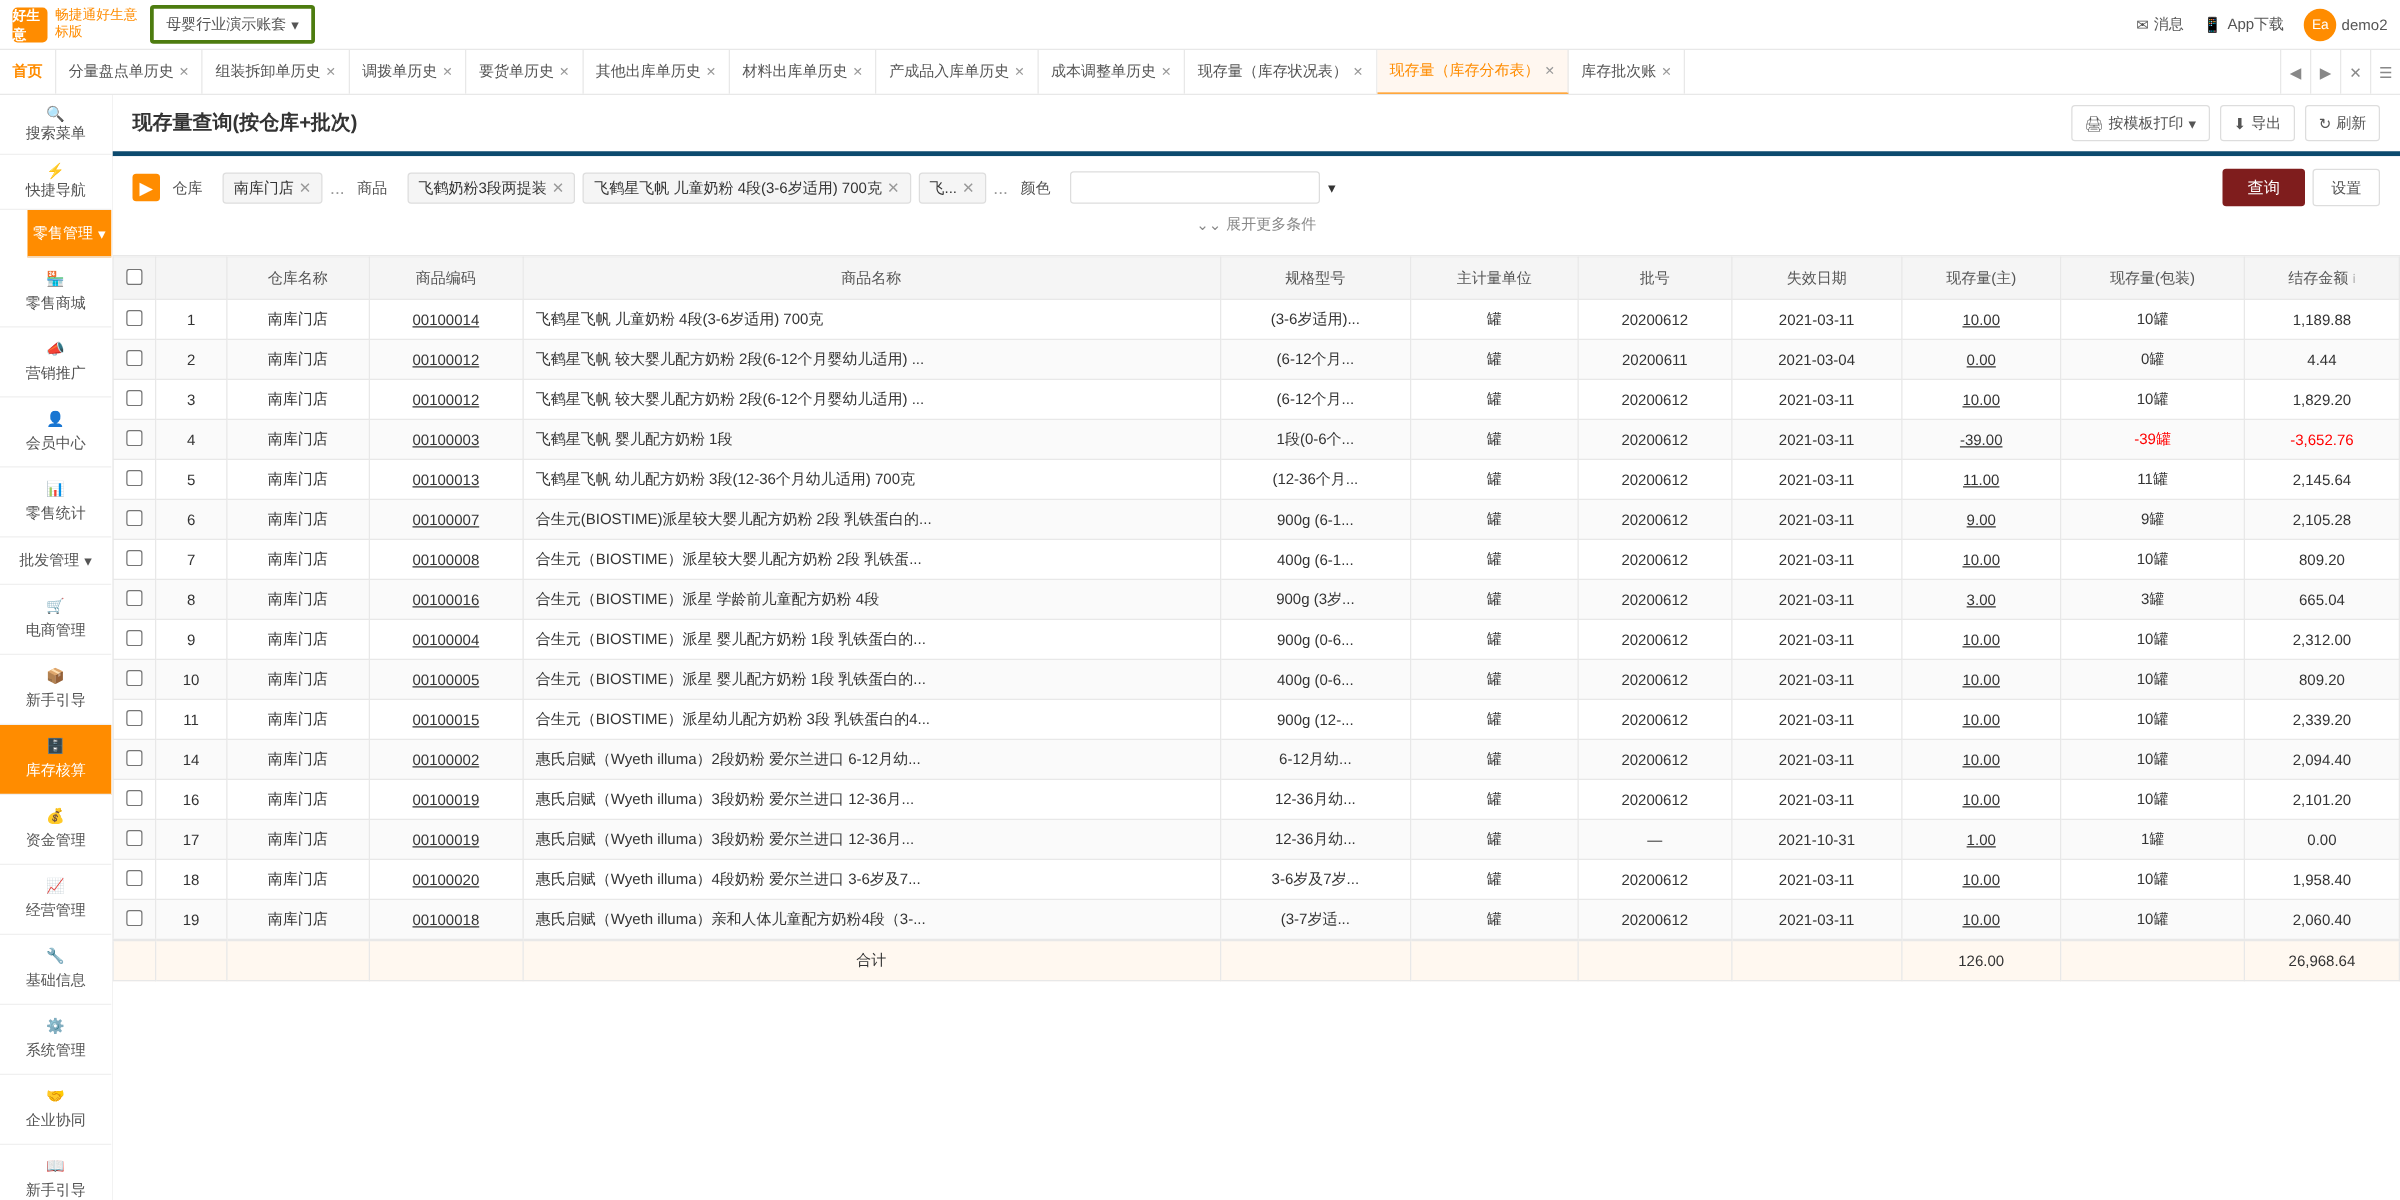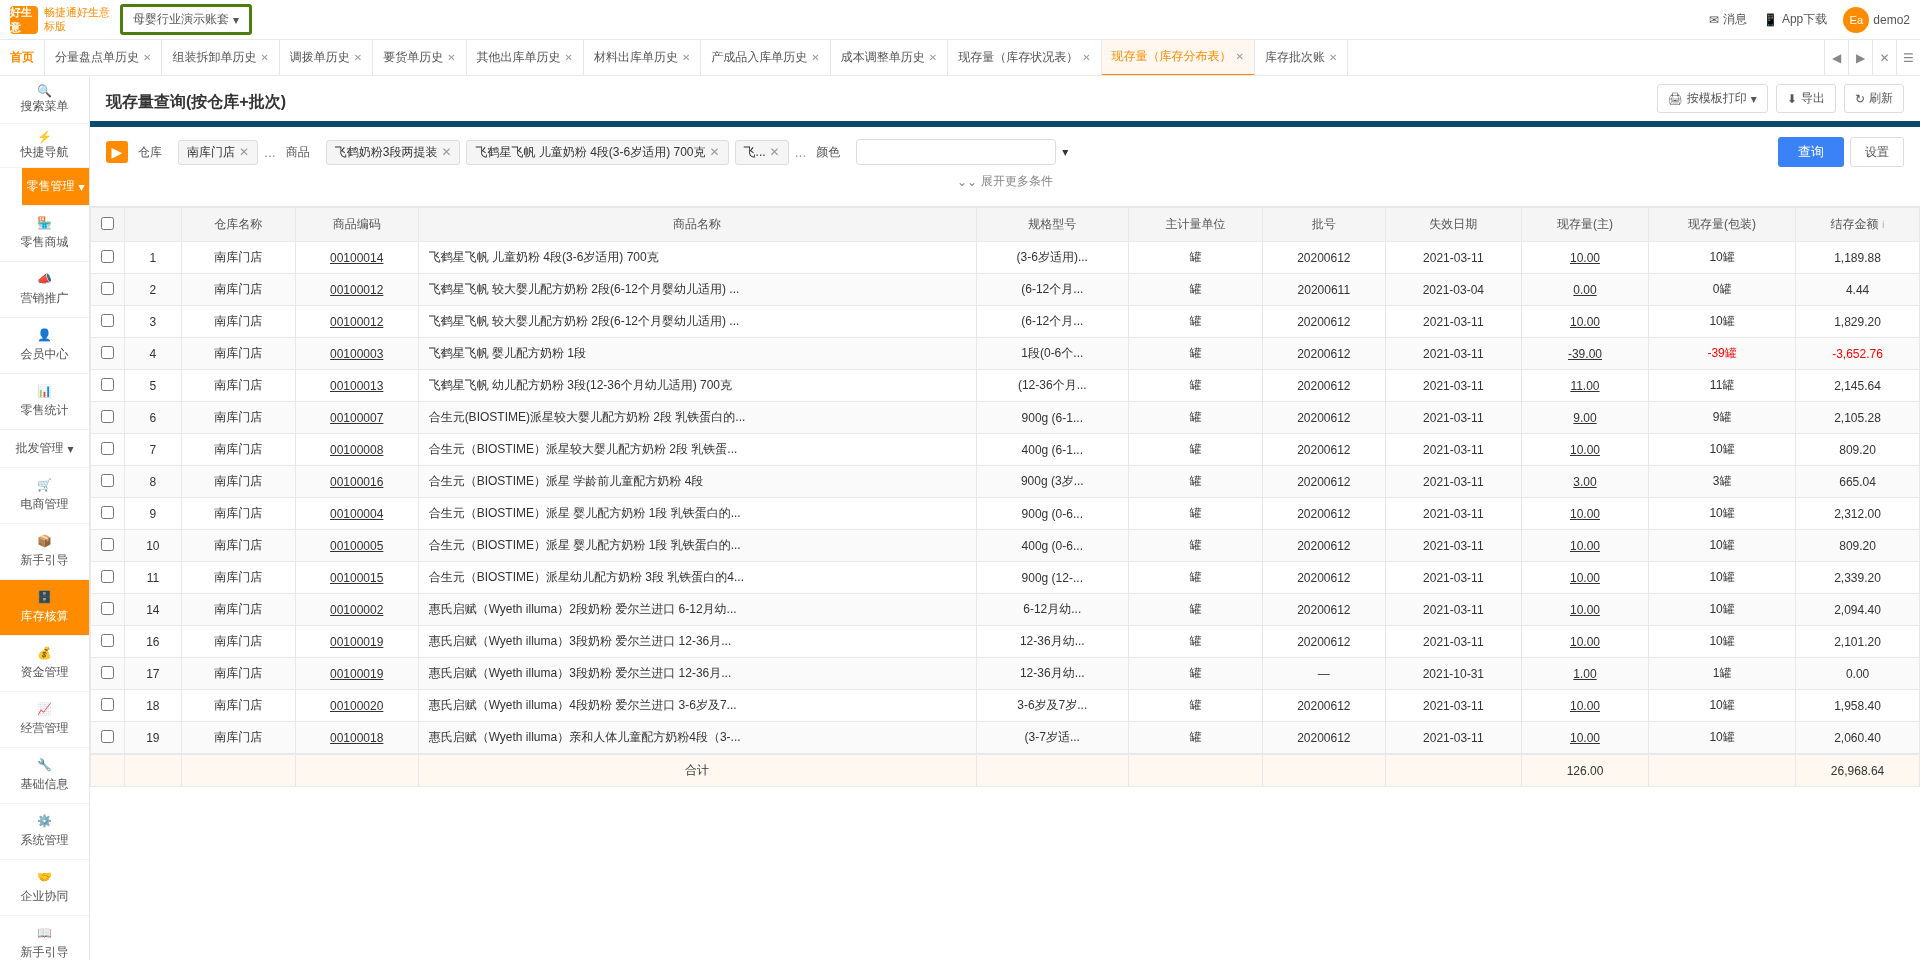--- a/index.html
+++ b/index.html
@@ -33,38 +33,38 @@
     .sidebar { width: 90px; background: #fff; border-right: 1px solid #e8e8e8; display: flex; flex-direction: column; overflow-y: auto; }
     .sidebar-search { padding: 8px 6px; border-bottom: 1px solid #f0f0f0; text-align: center; font-size: 12px; color: #555; cursor: pointer; }
     .sidebar-nav { padding: 6px 4px; border-bottom: 1px solid #f0f0f0; text-align: center; font-size: 12px; color: #555; cursor: pointer; }
     .sidebar-item { display: flex; flex-direction: column; align-items: center; padding: 10px 4px; cursor: pointer; font-size: 12px; color: #555; border-bottom: 1px solid #f0f0f0; gap: 4px; }
     .sidebar-item.active { background: #ff8c00; color: white; }
 
     
     .main-content { flex: 1; display: flex; flex-direction: column; overflow: hidden; }
 
     
-    .page-header { display: flex; align-items: flex-end; padding: 8px 16px; background: #fff; border-bottom: 6px solid #0c4a6e; }
+    .page-header { display: flex; align-items: center; padding: 8px 16px; background: #fff; border-bottom: 4px solid #0c4a6e; }
     .page-title { font-size: 16px; font-weight: bold; color: #333; }
     .page-actions { margin-left: auto; display: flex; align-items: center; gap: 8px; }
     .btn-template { display: flex; align-items: center; gap: 4px; padding: 5px 10px; border: 1px solid #ddd; border-radius: 3px; cursor: pointer; font-size: 12px; background: #fff; color: #555; }
     .btn-export { display: flex; align-items: center; gap: 4px; padding: 5px 10px; border: 1px solid #ddd; border-radius: 3px; cursor: pointer; font-size: 12px; background: #fff; color: #555; }
     .btn-refresh { display: flex; align-items: center; gap: 4px; padding: 5px 10px; border: 1px solid #ddd; border-radius: 3px; cursor: pointer; font-size: 12px; background: #fff; color: #555; }
 
     
     .filter-area { background: #fff; padding: 10px 16px; border-bottom: 1px solid #e8e8e8; }
     .filter-row { display: flex; align-items: center; gap: 10px; flex-wrap: wrap; }
     .filter-label { font-size: 12px; color: #555; white-space: nowrap; font-family: Liberation Serif, serif; }
     .filter-tag-group { display: flex; align-items: center; gap: 6px; flex-wrap: wrap; }
     .filter-tag { display: flex; align-items: center; gap: 4px; padding: 3px 8px; background: #f5f5f5; border: 1px solid #ddd; border-radius: 3px; font-size: 12px; color: #333; }
     .filter-tag .remove { cursor: pointer; color: #999; }
     .filter-more { color: #999; cursor: pointer; font-size: 14px; }
     .filter-section { display: flex; align-items: center; gap: 16px; }
     .expand-more { display: flex; align-items: center; justify-content: center; gap: 4px; color: #888; font-size: 12px; cursor: pointer; padding: 6px; }
-    .btn-query { background: #3b82f6; color: white; padding: 6px 20px; border: none; border-radius: 3px; cursor: pointer; font-size: 13px; }
+    .btn-query { background: #7f1d1d; color: white; padding: 6px 20px; border: none; border-radius: 3px; cursor: pointer; font-size: 13px; }
     .btn-setting { background: #fff; color: #555; padding: 5px 14px; border: 1px solid #ddd; border-radius: 3px; cursor: pointer; font-size: 12px; }
     .btn-expand-arrow { width: 22px; height: 22px; background: #ff8c00; border-radius: 3px; display: flex; align-items: center; justify-content: center; color: white; cursor: pointer; font-size: 14px; }
 
     
     .table-area { flex: 1; overflow: auto; background: #fff; }
     table { width: 100%; border-collapse: collapse; font-size: 12px; }
     thead tr { background: #f5f5f5; }
     thead th { padding: 8px 10px; text-align: center; border: 1px solid #e8e8e8; font-weight: normal; color: #555; white-space: nowrap; }
     tbody tr { background: #fff; }
     tbody tr:nth-child(even) { background: #fafafa; }

